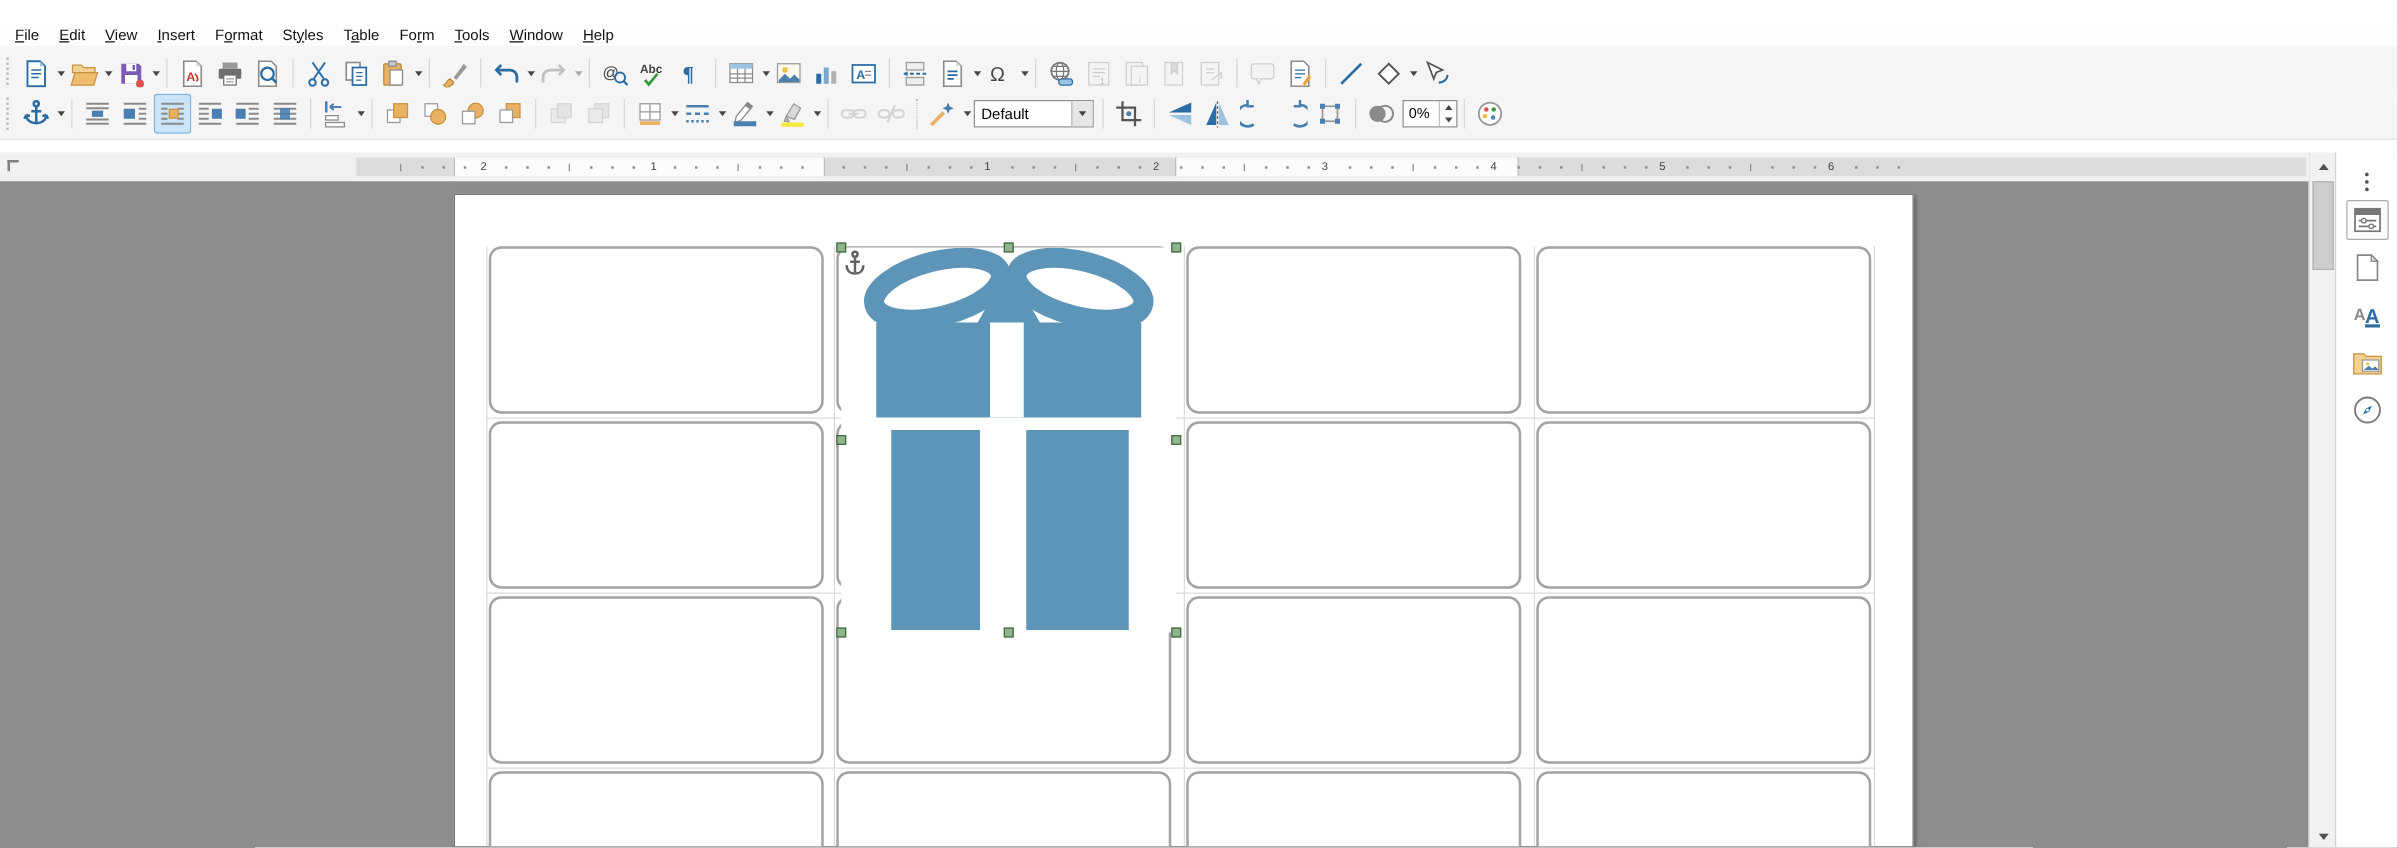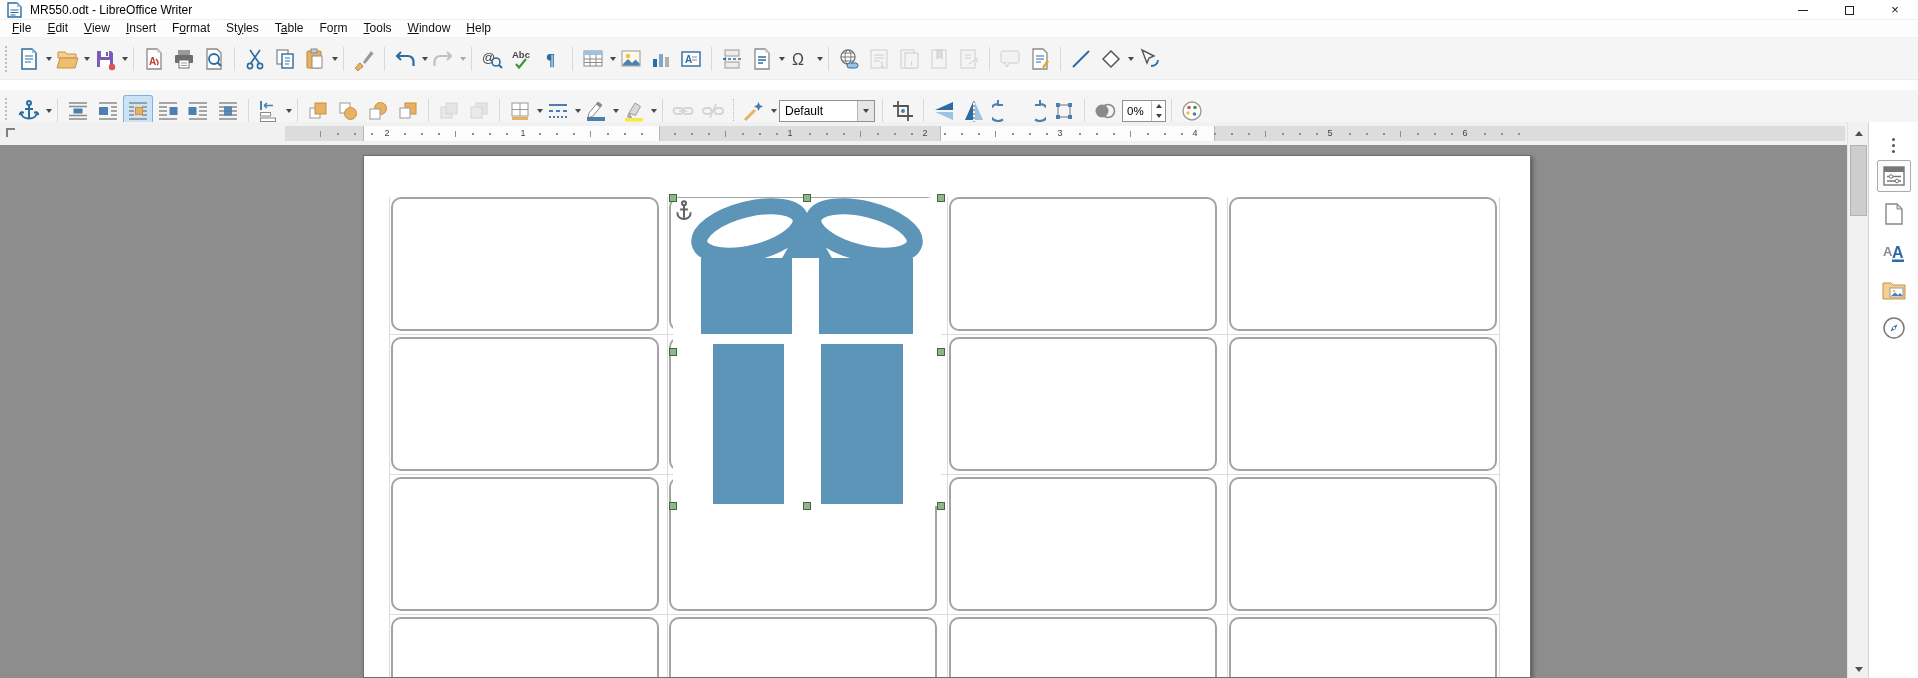--- a/index.html
+++ b/index.html
@@ -18,21 +18,21 @@
   .xglyph { font-size:13px; line-height:20px; color:#111; }
 
   
   .menubar { position:absolute; left:0; top:20px; width:100%; height:18px; background:#fdfdfd; display:flex; align-items:center; padding-left:4px; border-bottom:1px solid #f2f2f2; }
   .mitem { padding:0 8px; font-size:12px; color:#111; height:18px; line-height:17px; }
   .mitem u { text-decoration:underline; }
 
   
   .toolbar { position:absolute; left:0; width:100%; height:42px; background:#f5f5f5; display:flex; align-items:center; padding-left:2px; }
   .tb1 { top:38px; border-bottom:1px solid #ececec; }
-  .tb2 { top:90px; border-bottom:1px solid #e3e3e3; }
+  .tb2 { top:70px; border-bottom:1px solid #e3e3e3; }
   .grip { width:4px; height:26px; border-left:2px dotted #bdbdbd; margin:0 5px 0 3px; }
   .btn { height:32px; min-width:30px; display:flex; align-items:center; justify-content:center; border-radius:3px; padding:0 2px; flex:none; }
   .btn svg { width:24px; height:24px; display:block; }
   .car { width:0; height:0; border-left:3.5px solid transparent; border-right:3.5px solid transparent; border-top:4px solid #474747; margin-left:2px; flex:none; }
   .sep { width:1px; height:24px; background:#d8d8d8; margin:0 5px; flex:none; }
   .sepd { width:1px; height:24px; border-left:1px dotted #bdbdbd; margin:0 5px; flex:none; }
   .dis { opacity:.42; filter:grayscale(1); }
   .on { background:#cbe3f7; box-shadow:inset 0 0 0 1px #7fb2e1; }
   .combo { height:22px; width:96px; background:#fff; border:1px solid #919191; display:flex; align-items:center; margin:0 2px; }
   .combo .cval { flex:1; font-size:12px; padding-left:5px; color:#000; }
@@ -79,39 +79,20 @@
   .sbtab { width:34px; height:32px; margin-top:6px; display:flex; align-items:center; justify-content:center; border-radius:2px; }
   .sbtab.sel { border:1px solid #ababab; background:#fbfbfb; }
   .vdots { display:flex; flex-direction:column; gap:3px; margin-top:14px; height:18px; justify-content:center; }
   .vdots span { width:3px; height:3px; border-radius:50%; background:#555; }
 </style>
 </head>
 <body>
 
 <div class="app">
 
-  <div class="titlebar">
-    <svg class="appicon" viewBox="0 0 15 16">
-      <path d="M1 1h9l4 4v10H1z" fill="#fff" stroke="#2a6ca3" stroke-width="1.4"></path>
-      <path d="M10 1l4 4h-4z" fill="#9dc3e0"></path>
-      <path d="M3.5 8h8M3.5 10.5h8M3.5 13h5" stroke="#2a6ca3" stroke-width="1"></path>
-    </svg>
-    <span class="ttext">MR550.odt - LibreOffice Writer</span>
-    <div class="wbtns">
-      <div class="wbtn">
-          <div class="minbar"></div>
-        </div>
-      <div class="wbtn">
-          <div class="maxbox"></div>
-        </div>
-      <div class="wbtn">
-          <span class="xglyph">×</span>
-        </div>
-    </div>
-  </div>
 
   <div class="menubar">
       <div class="mitem"><u>F</u><span>i</span><span>l</span><span>e</span></div>
       <div class="mitem"><u>E</u><span>d</span><span>i</span><span>t</span></div>
       <div class="mitem"><u>V</u><span>i</span><span>e</span><span>w</span></div>
       <div class="mitem"><u>I</u><span>n</span><span>s</span><span>e</span><span>r</span><span>t</span></div>
       <div class="mitem"><span>F</span><u>o</u><span>r</span><span>m</span><span>a</span><span>t</span></div>
       <div class="mitem"><span>S</span><span>t</span><u>y</u><span>l</span><span>e</span><span>s</span></div>
       <div class="mitem"><span>T</span><u>a</u><span>b</span><span>l</span><span>e</span></div>
       <div class="mitem"><span>F</span><span>o</span><u>r</u><span>m</span></div>

